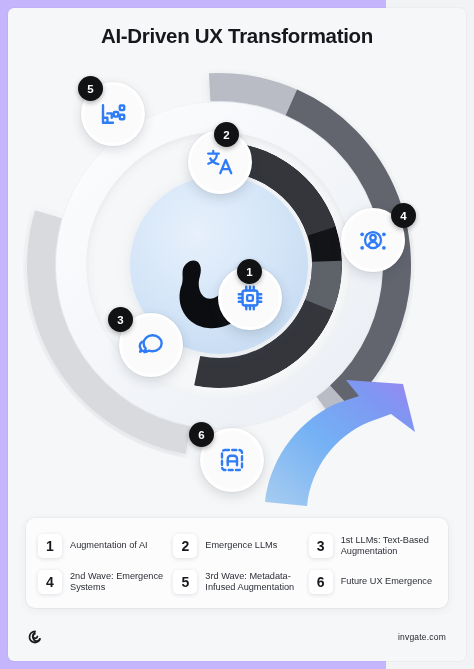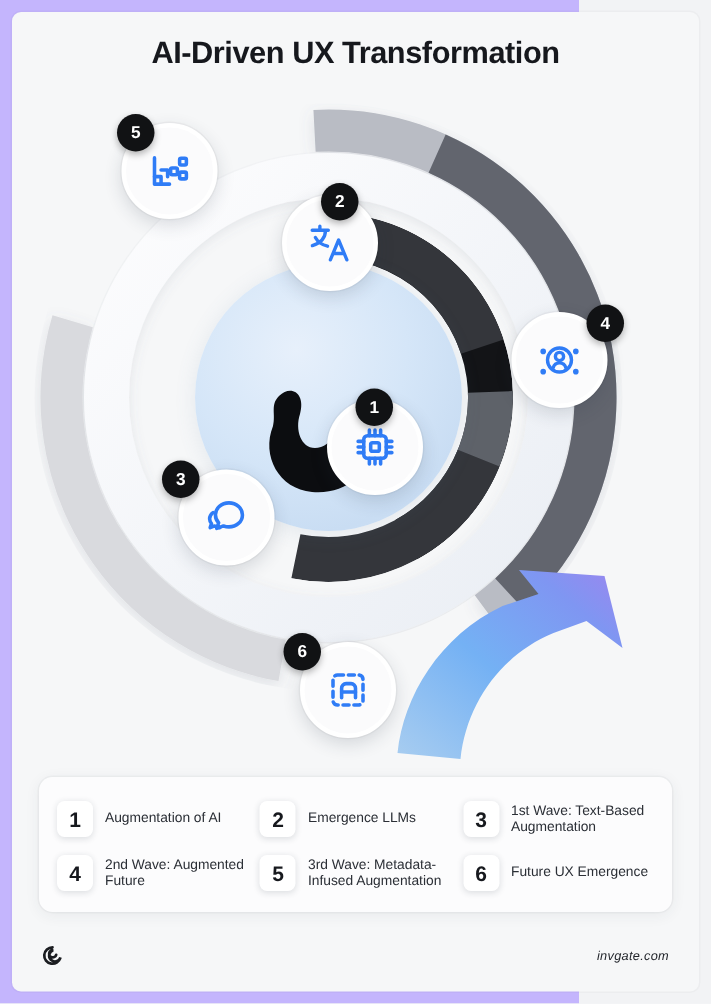--- a/index.html
+++ b/index.html
@@ -135,21 +135,20 @@
     color:#2b2f36;
   }
 
   
   #footer{
     position:absolute;
     left:8px; top:613px;
     width:458px; height:48px;
     display:flex; align-items:center; justify-content:space-between;
     padding:0 20px;
-    font-style:italic;
   }
   #brandMark{ width:14px; height:14px; }
   .site{
     font-size:8.5px;
     color:#23262c;
     letter-spacing:.2px;
   }
 </style>
 </head>
 <body>
@@ -286,25 +285,25 @@
     <div class="leg-item">
       <div class="leg-num">1</div>
       <div class="leg-txt">Augmentation of AI</div>
     </div>
     <div class="leg-item">
       <div class="leg-num">2</div>
       <div class="leg-txt">Emergence LLMs</div>
     </div>
     <div class="leg-item">
       <div class="leg-num">3</div>
-      <div class="leg-txt">1st Wave: Text-Based Augmentation</div>
+      <div class="leg-txt">1st LLMs: Text-Based Augmentation</div>
     </div>
     <div class="leg-item">
       <div class="leg-num">4</div>
-      <div class="leg-txt">2nd Wave: Augmented Future</div>
+      <div class="leg-txt">2nd Wave: Emergence Systems</div>
     </div>
     <div class="leg-item">
       <div class="leg-num">5</div>
       <div class="leg-txt">3rd Wave: Metadata-Infused Augmentation</div>
     </div>
     <div class="leg-item">
       <div class="leg-num">6</div>
       <div class="leg-txt">Future UX Emergence</div>
     </div>
   </div>

